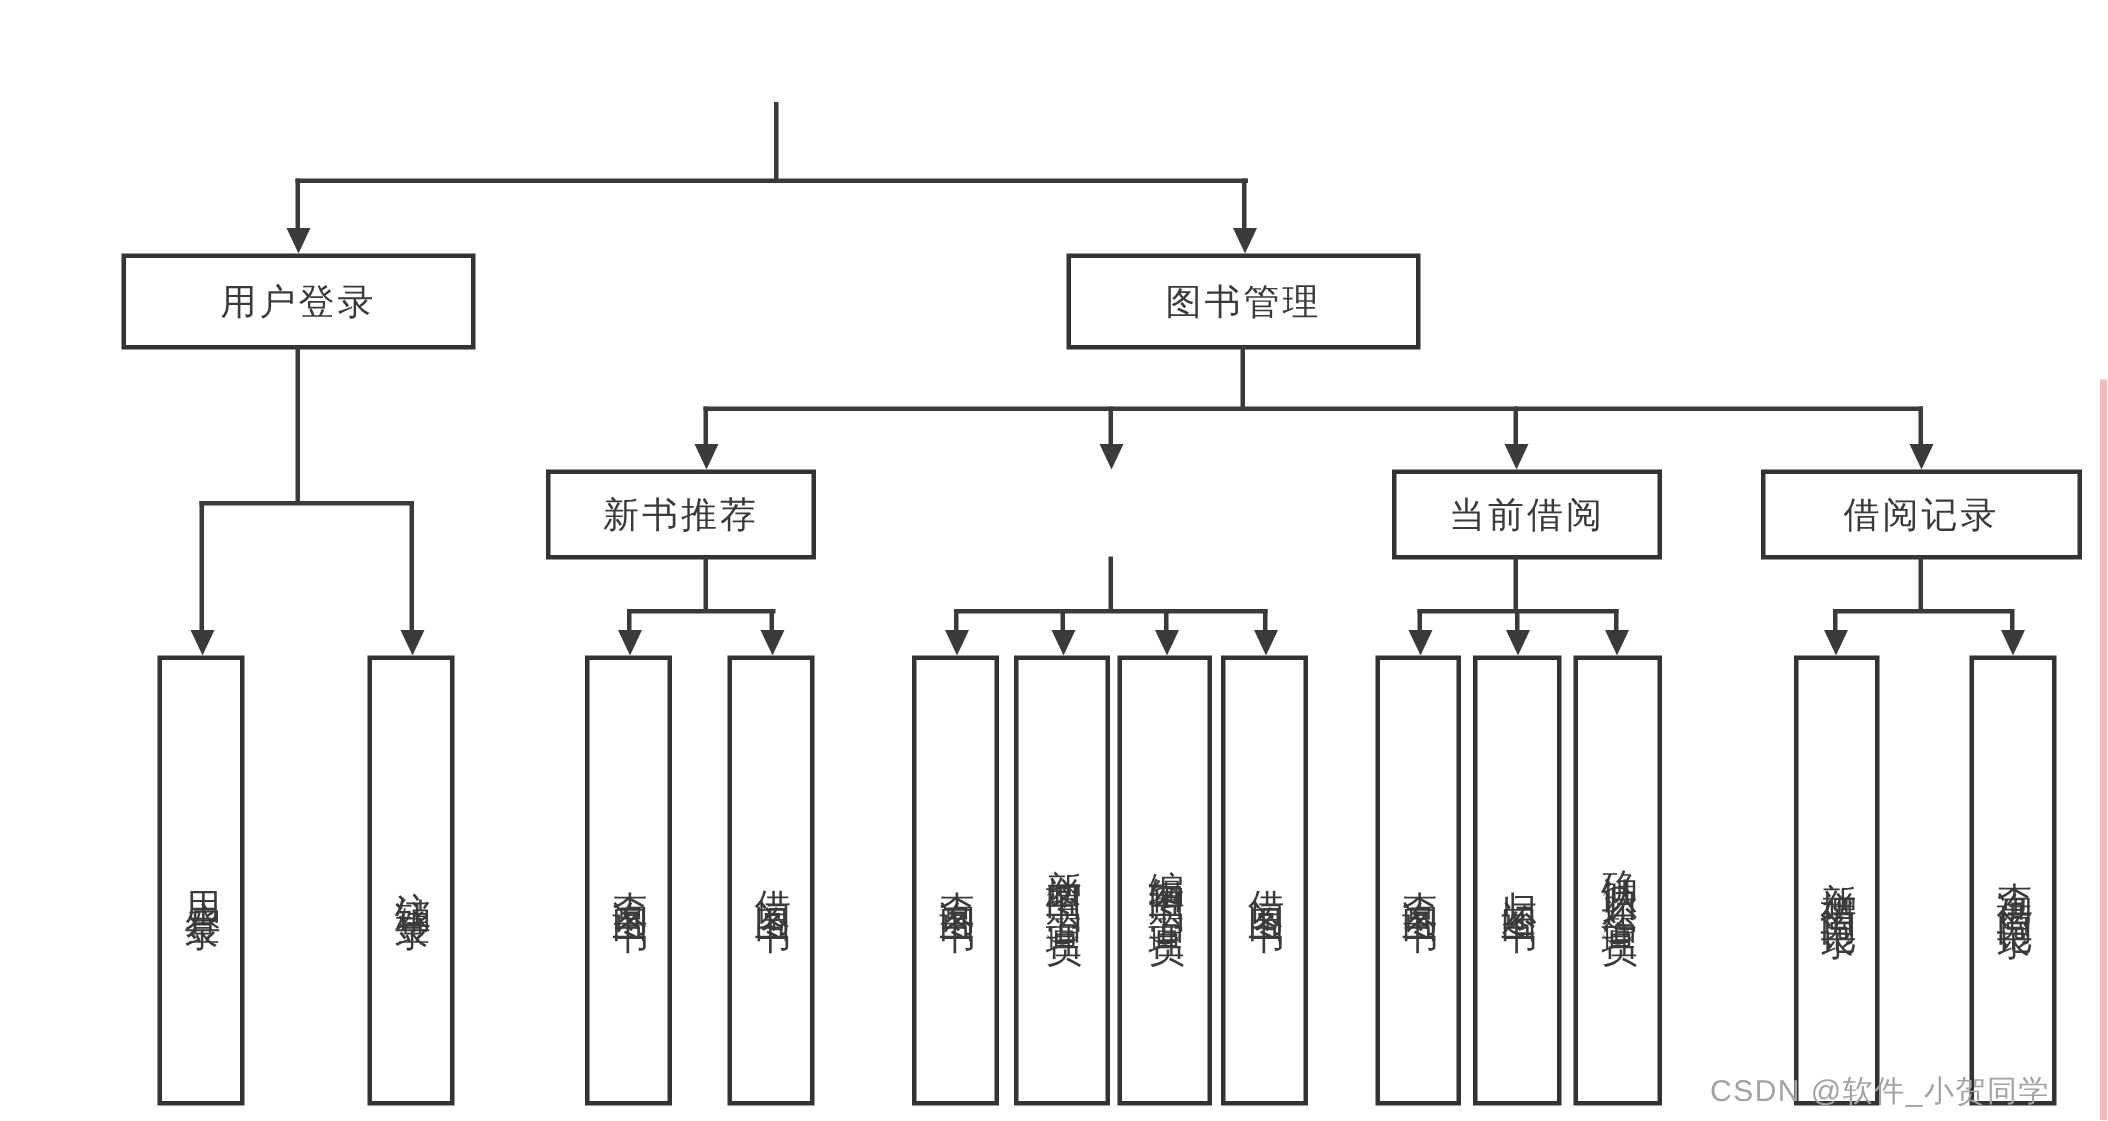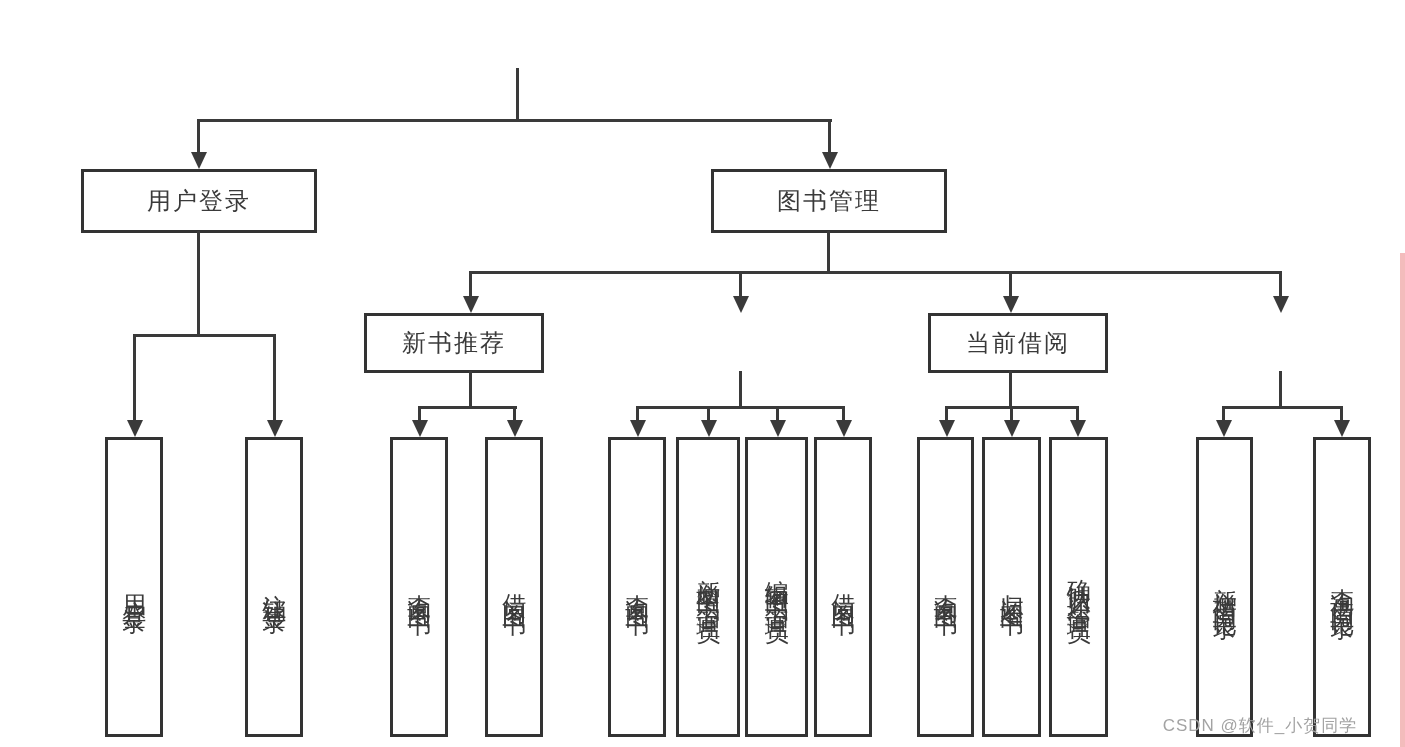--- a/index.html
+++ b/index.html
@@ -23,22 +23,22 @@
     font-size:24px;color:#3a3a3a;letter-spacing:6px;line-height:1.1;white-space:nowrap;
   }
   .vline{position:absolute;width:3px;background:#3a3a3a;}
   .hline{position:absolute;height:3px;background:#3a3a3a;}
   .tri{
     position:absolute;width:0;height:0;
     border-left:8px solid transparent;border-right:8px solid transparent;
     border-top:17px solid #3a3a3a;
   }
   .watermark{
-    position:absolute;left:1140px;top:714px;width:240px;text-align:center;
-    font-size:17px;color:#a3a3a3;z-index:10;letter-spacing:1px;white-space:nowrap;
+    position:absolute;left:1140px;top:714px;width:240px;text-align:left;
+    font-size:20px;color:#a3a3a3;z-index:10;letter-spacing:1px;white-space:nowrap;
   }
   .strip{position:absolute;left:1400px;top:253px;width:5px;height:494px;background:#f3bcbc;}
 </style>
 </head>
 <body>
 
 <div class="canvas">
 
 
   <div class="vline" style="left:516px;top:68px;height:54px;"></div>
@@ -71,20 +71,23 @@
   <div class="vline" style="left:1009px;top:271px;height:26px;"></div>
   <div class="tri" style="left:1003px;top:296px;"></div>
   <div class="vline" style="left:1279px;top:271px;height:26px;"></div>
   <div class="tri" style="left:1273px;top:296px;"></div>
 
   <div class="node" style="left:364px;top:313px;width:180px;height:60px;">
     <span class="lbl">新书推荐</span>
   </div>
   <div class="node" style="left:904px;top:313px;width:180px;height:60px;margin-left:24px;">
     <span class="lbl">当前借阅</span>
+  </div>
+  <div class="node" style="left:1174px;top:313px;width:214px;height:60px;">
+    <span class="lbl">借阅记录</span>
   </div>
 
   <div class="vline" style="left:469px;top:371px;height:37px;"></div>
   <div class="hline" style="left:418px;top:406px;width:99px;"></div>
   <div class="vline" style="left:418px;top:406px;height:16px;"></div>
   <div class="tri" style="left:412px;top:420px;"></div>
   <div class="vline" style="left:513px;top:406px;height:16px;"></div>
   <div class="tri" style="left:507px;top:420px;"></div>
 
   <div class="vline" style="left:739px;top:371px;height:37px;"></div>

